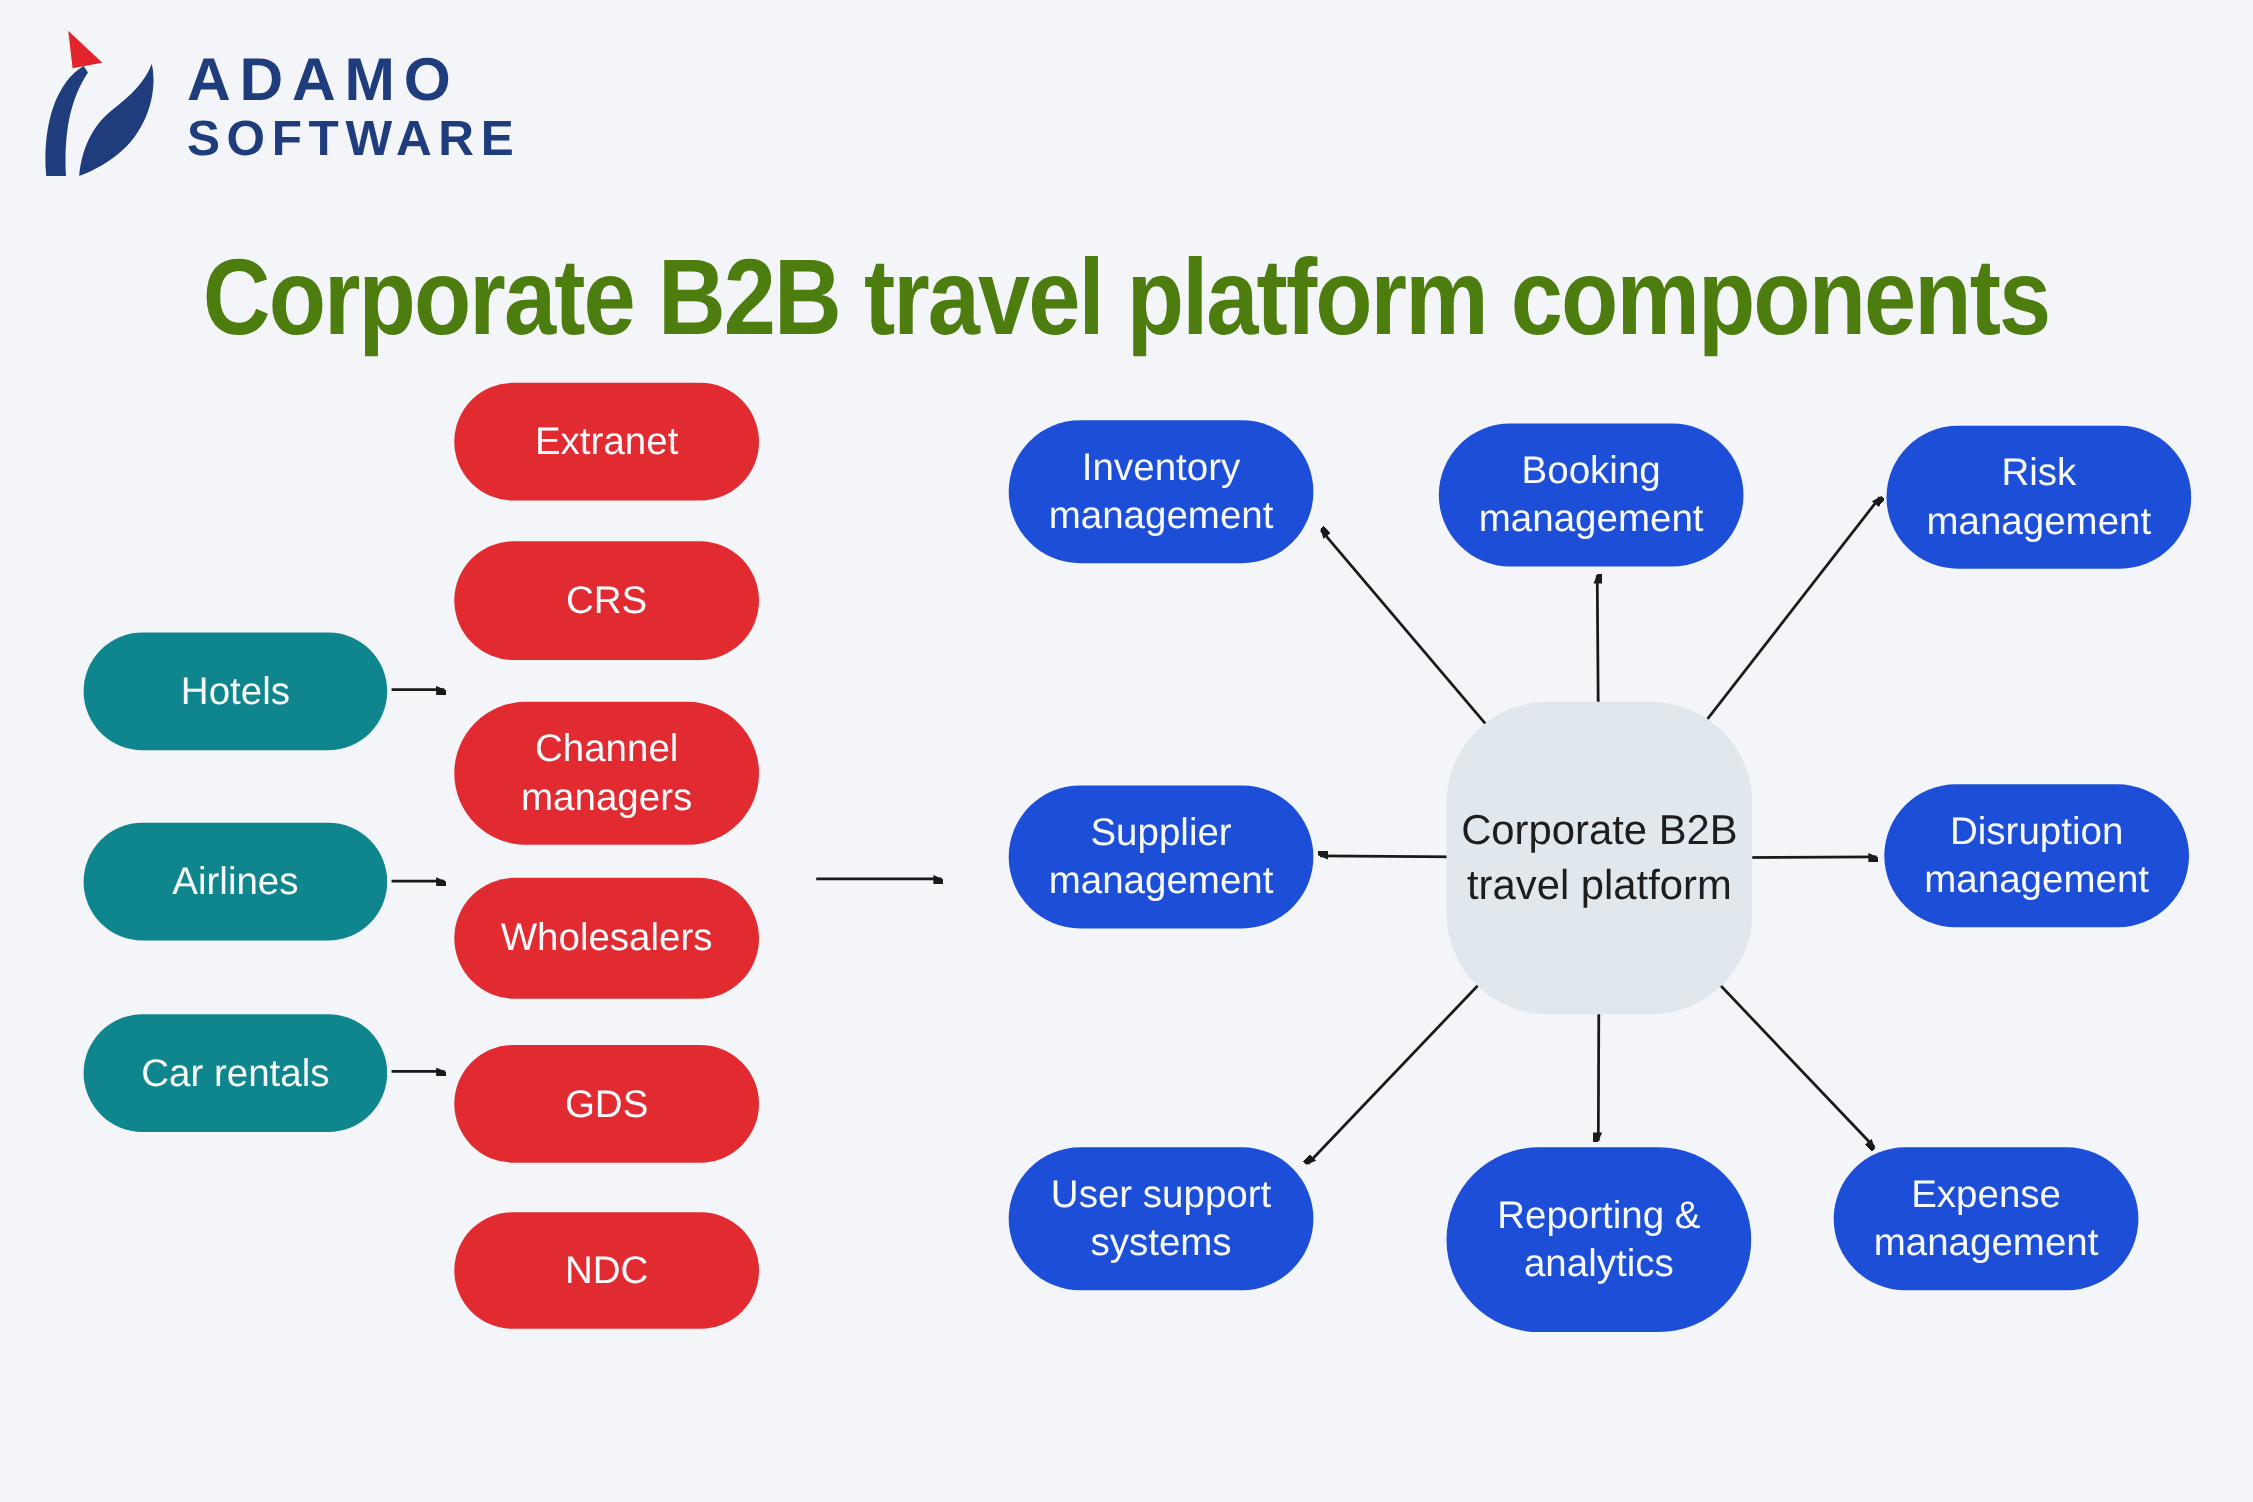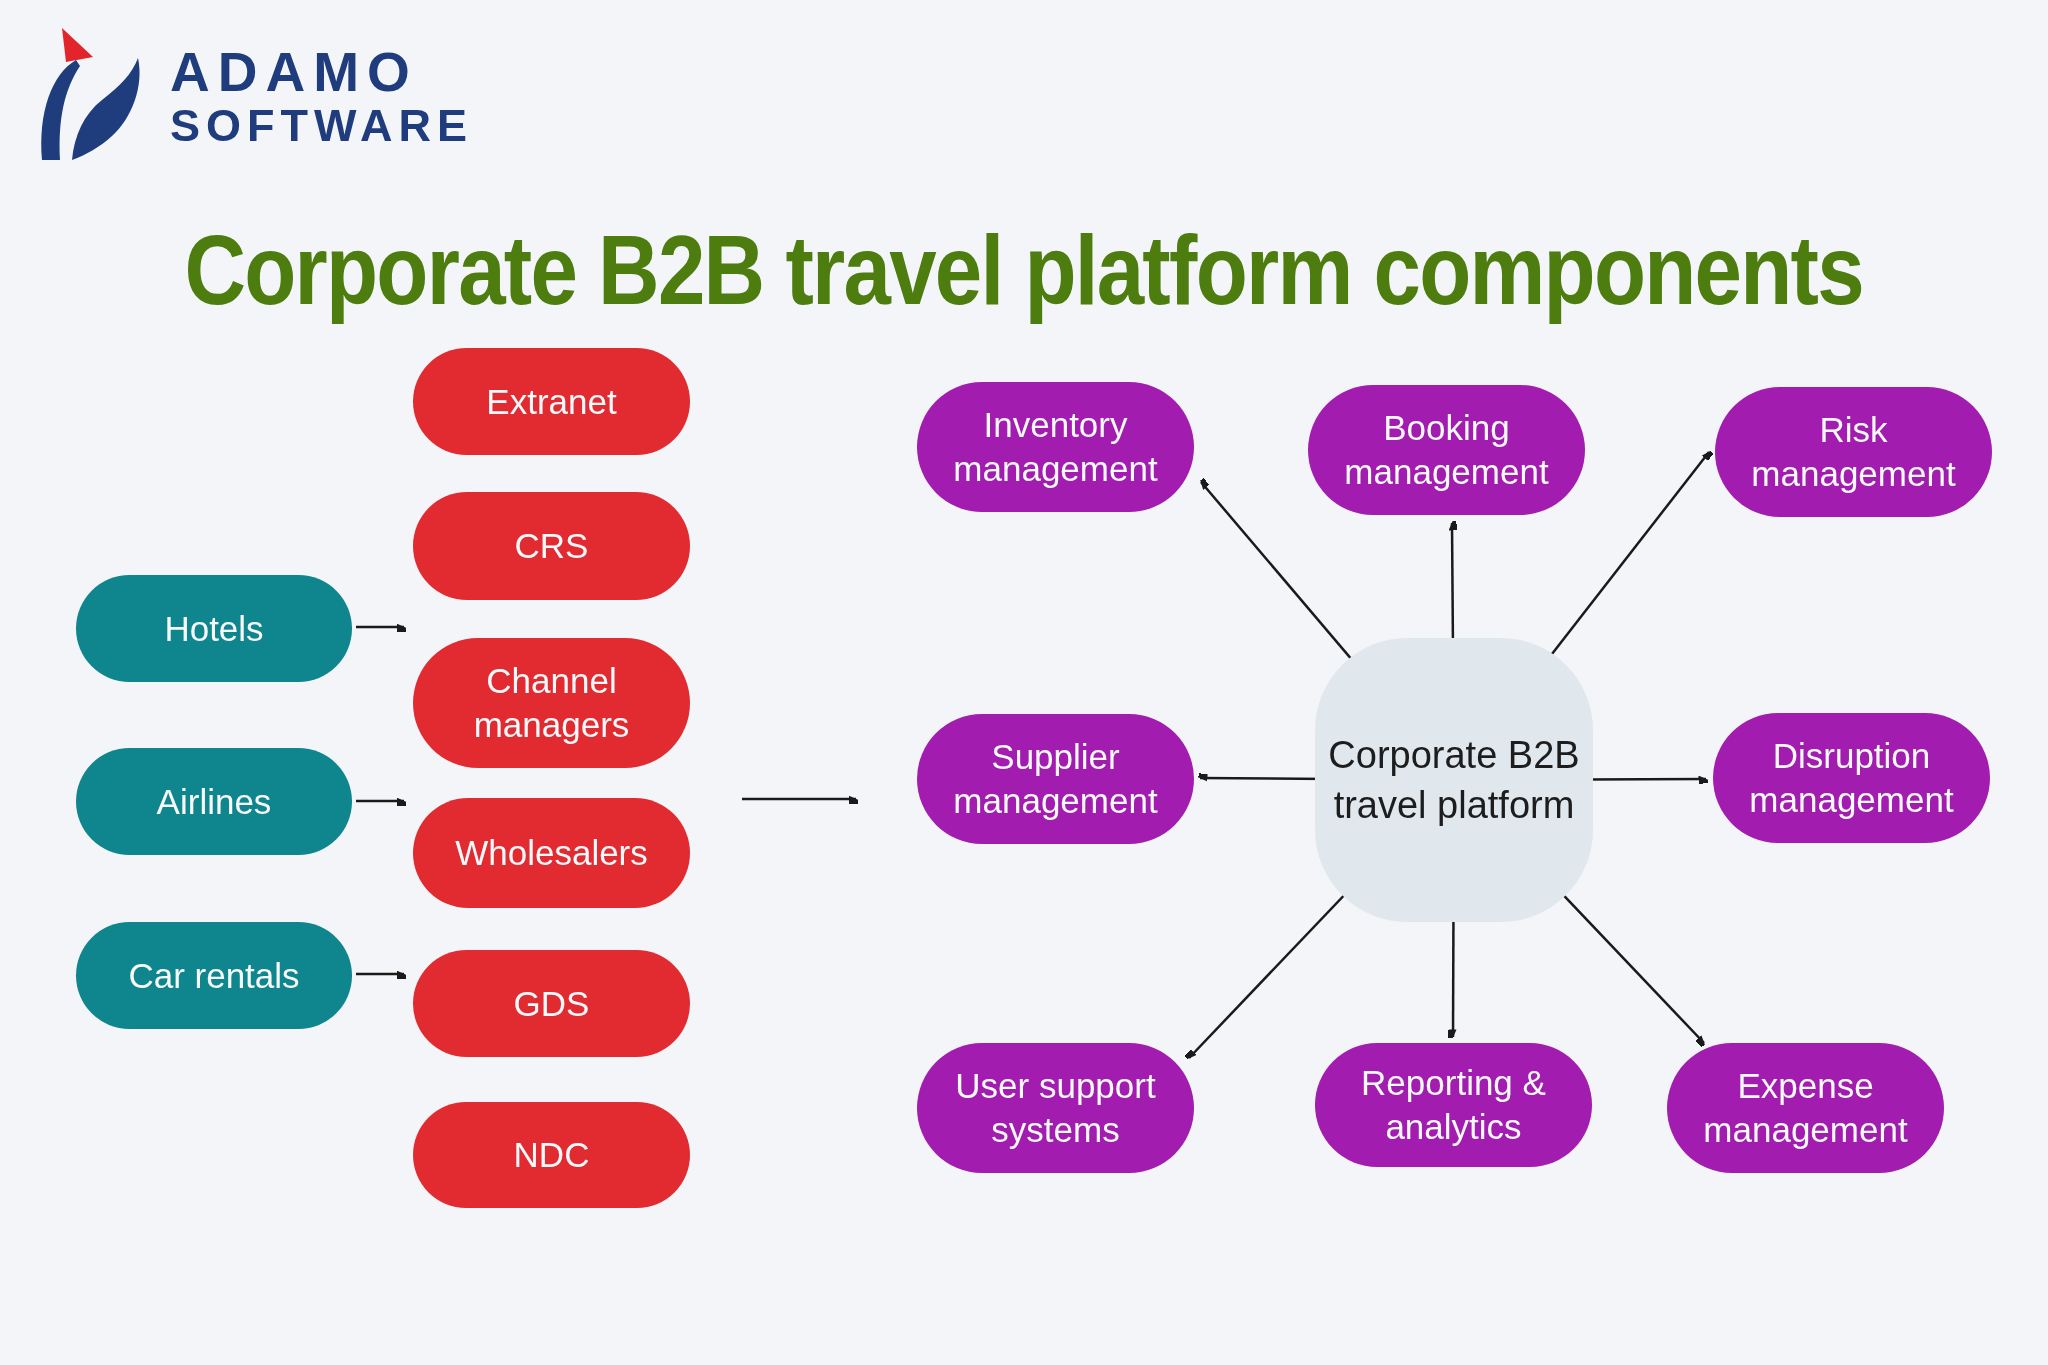--- a/index.html
+++ b/index.html
@@ -25,21 +25,21 @@
   .arrows line{stroke:#1a1a1a;stroke-width:2.5;}
   
   .pill{
     position:absolute;z-index:2;border-radius:999px;
     display:flex;flex-direction:column;align-items:center;justify-content:center;
     text-align:center;color:#f7f9fb;font-size:35px;line-height:44px;font-weight:400;
   }
   .pill .line{display:block;}
   .teal{background:#0f868d;}
   .red{background:#e12b31;}
-  .navy{background:#a21caf;}
+  .navy{background:#1d4ed8;}
   
   .hub{
     position:absolute;z-index:2;left:1315px;top:638px;width:278px;height:284px;
     border-radius:92px;background:#e0e8ee;color:#1d1d1e;
     display:flex;flex-direction:column;align-items:center;justify-content:center;
     text-align:center;font-size:38px;line-height:50px;
   }
 </style>
 </head>
 <body>
@@ -132,21 +132,21 @@
     <span class="line">management</span>
   </div>
   <div class="pill navy" style="left:1713px;top:713px;width:277px;height:130px">
     <span class="line">Disruption</span>
     <span class="line">management</span>
   </div>
   <div class="pill navy" style="left:917px;top:1043px;width:277px;height:130px">
     <span class="line">User support</span>
     <span class="line">systems</span>
   </div>
-  <div class="pill navy" style="left:1315px;top:1043px;width:277px;height:124px">
+  <div class="pill navy" style="left:1315px;top:1043px;width:277px;height:168px">
     <span class="line">Reporting &amp;</span>
     <span class="line">analytics</span>
   </div>
   <div class="pill navy" style="left:1667px;top:1043px;width:277px;height:130px">
     <span class="line">Expense</span>
     <span class="line">management</span>
   </div>
 
 </div>
 

